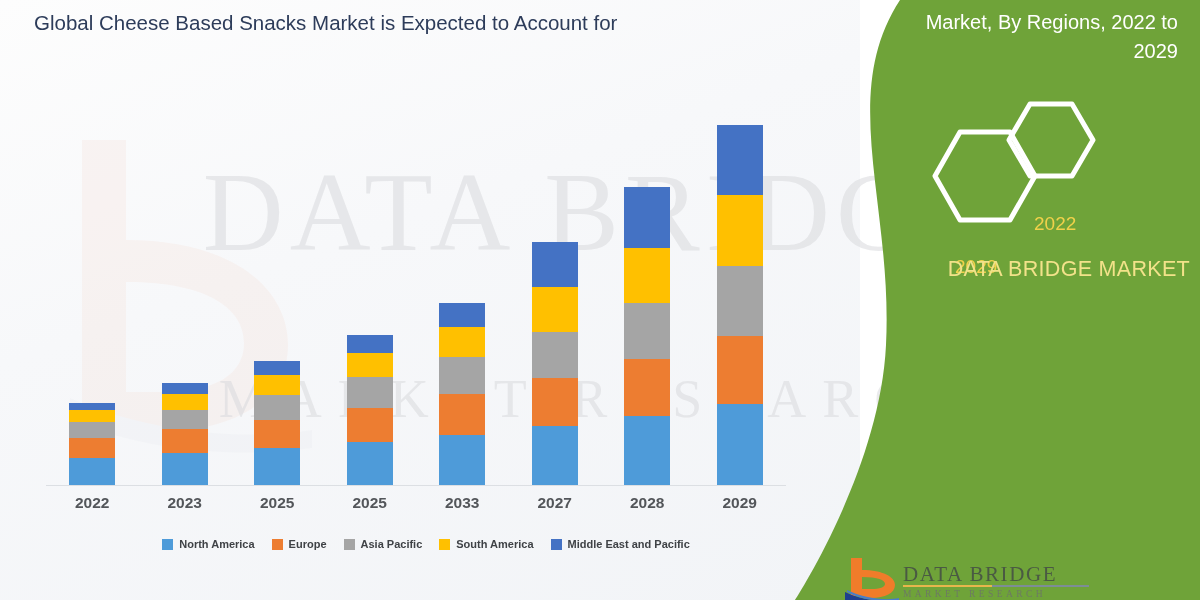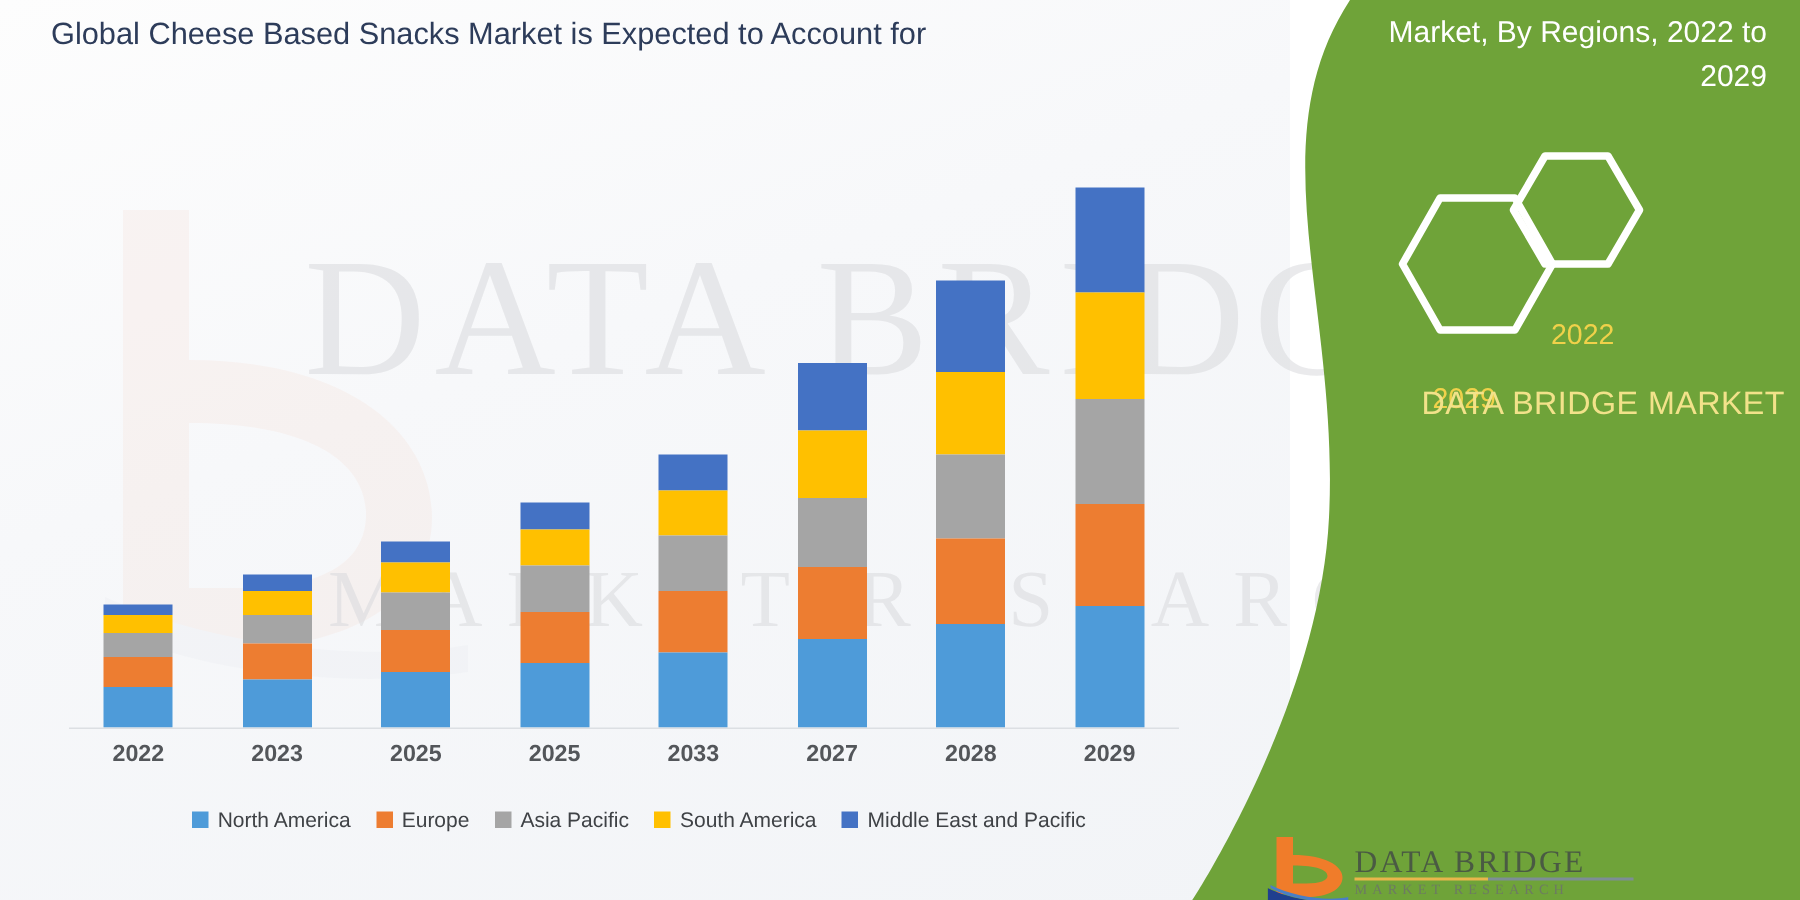--- a/index.html
+++ b/index.html
@@ -124,22 +124,22 @@
     width:760px;
     display:flex;
     justify-content:center;
     align-items:center;
     gap:17px;
   }
   .legend-item { display:flex; align-items:center; gap:6px; }
   .legend-swatch { width:11px; height:11px; display:inline-block; }
   .legend-label {
     color:#3f4246;
-    font-size:14px;
-    font-weight:400;
+    font-size:11px;
+    font-weight:700;
     white-space:nowrap;
   }
 
   
   .right-panel {
     position:absolute;
     left:0; top:0;
     width:1200px; height:600px;
     pointer-events:none;
   }

